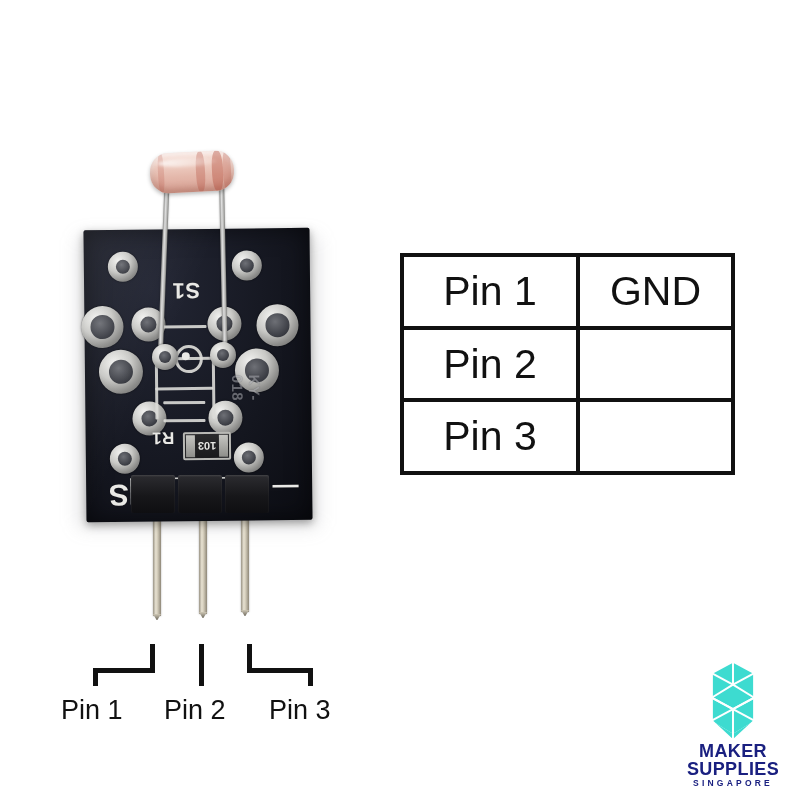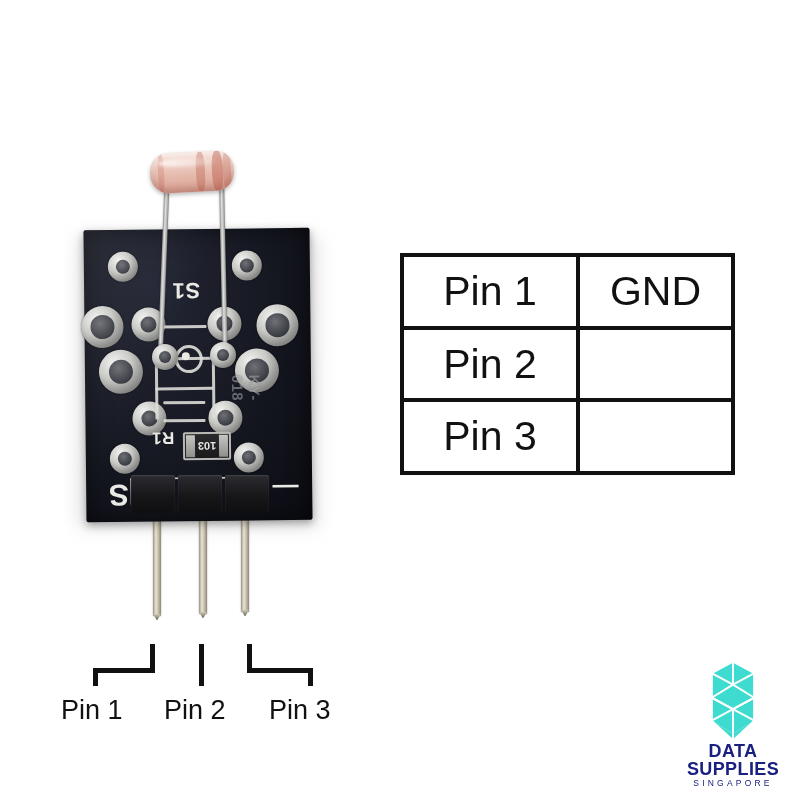--- a/index.html
+++ b/index.html
@@ -138,21 +138,21 @@
   }
   .tcell.k{width:176px;border-right:4px solid #111;box-sizing:border-box;}
   .tcell.v{flex:1;}
 
   
   .logo{position:absolute;left:678px;top:660px;width:110px;height:128px;}
   .logo .ico{position:absolute;left:14px;top:0;width:82px;height:82px;}
   .logo .txt{position:absolute;left:0;right:0;text-align:center;}
   .lg1{top:82px;font-size:18px;font-weight:700;color:#1a2080;letter-spacing:.4px;line-height:1;}
   .lg2{top:100px;font-size:18px;font-weight:700;color:#1a2080;letter-spacing:.4px;line-height:1;}
-  .lg3{top:119px;font-size:8.5px;font-weight:400;color:#1a2080;letter-spacing:3.2px;line-height:1;}
+  .lg3{top:119px;font-size:8.5px;font-weight:700;color:#1a2080;letter-spacing:3.2px;line-height:1;}
 </style>
 </head>
 <body>
 
 <div id="stage">
 
   <div class="photo">
 
     <div class="board-shadow"></div>
 
@@ -284,18 +284,18 @@
             <line x1="76" y1="46" x2="50" y2="60"></line>
             <line x1="50" y1="60" x2="50" y2="98"></line>
             <line x1="24" y1="74" x2="50" y2="60"></line>
             <line x1="76" y1="74" x2="50" y2="60"></line>
             <line x1="24" y1="46" x2="24" y2="74"></line>
             <line x1="76" y1="46" x2="76" y2="74"></line>
           </g>
         </g>
       </svg>
     </div>
-    <div class="txt lg1">DATA</div>
+    <div class="txt lg1">MAKER</div>
     <div class="txt lg2">SUPPLIES</div>
     <div class="txt lg3">SINGAPORE</div>
   </div>
 
 </div>
 
 </body></html>

